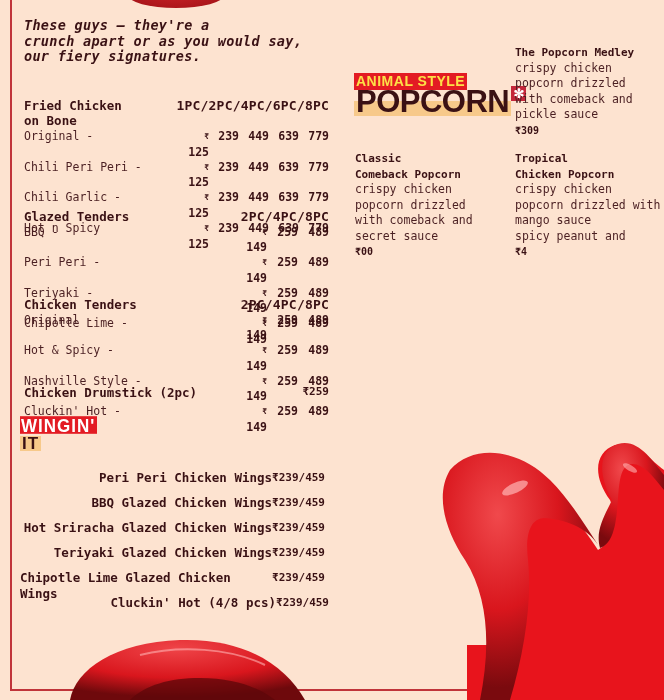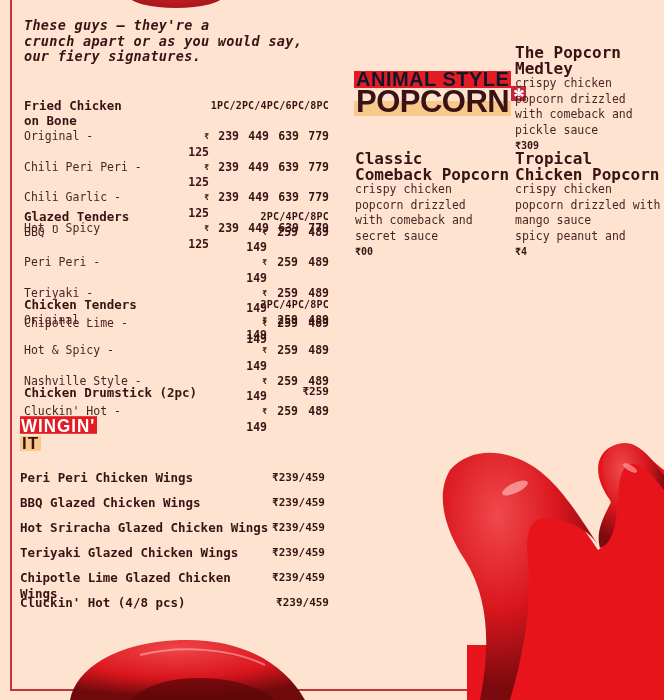--- a/index.html
+++ b/index.html
@@ -12,50 +12,50 @@
   .frame-left { position:absolute; left:10px; top:0; width:2px; height:691px; background:#c0343a; }
   .frame-bottom { position:absolute; left:10px; top:689px; width:458px; height:2px; background:#c0343a; }
 
   .blob-top { position:absolute; left:128px; top:-18px; width:96px; height:26px; border-radius:50%;
     background:radial-gradient(ellipse at 50% 20%, #d3262b 0%, #a81419 80%); }
 
   .intro { position:absolute; left:24px; top:18px; font-style:italic; font-weight:bold; font-size:13.5px; line-height:15.5px; letter-spacing:0.3px; color:#3a1114; }
 
   .sec { position:absolute; left:24px; width:305px; font-size:11.5px; }
   .sec .hdr { display:flex; justify-content:space-between; font-weight:bold; font-size:12.5px; line-height:14.5px; }
-  .sec .hdr .sizes { font-size:10px; letter-spacing:0.2px; }
+  .sec .hdr .sizes { font-size:13px; letter-spacing:0.2px; }
   .row { display:flex; justify-content:space-between; line-height:14.8px; font-size:11.5px; }
   .row .name { color:#4a1f22; }
   .row .prices { display:flex; gap:0; font-weight:bold; font-size:11.5px; }
   .row .prices span { display:inline-block; text-align:right; }
   .cur { font-size:8px; margin-right:1px; vertical-align:1px; }
 
   .five .prices span { width:30px; }
   .five .prices span:first-child { width:30px; }
   .three .prices span { width:31px; }
 
   .drum { position:absolute; left:24px; top:385px; width:305px; display:flex; justify-content:space-between; font-weight:bold; font-size:12.5px; }
   .drum .p { font-size:11px; }
 
   .wingin { position:absolute; left:20px; top:416px; }
   .wingin .w1 { display:inline-block; background:#e31b23; color:#fff; font-family:"Liberation Sans", sans-serif; font-weight:bold; font-size:17px; line-height:15px; padding:1px 2px 0 1px; letter-spacing:1px; transform:scaleY(1.1); }
   .wingin .w2 { display:block; width:max-content; margin-top:1px; background:#f7c98a; color:#3a1114; font-family:"Liberation Sans", sans-serif; font-weight:bold; font-size:17px; line-height:15px; padding:0 2px; letter-spacing:1px; }
 
   .wings { position:absolute; left:20px; top:470px; width:305px; }
-  .wing { display:flex; justify-content:space-between; font-weight:bold; font-size:12.5px; height:25px; line-height:16px; }
+  .wing { display:flex; justify-content:flex-end; font-weight:bold; font-size:12.5px; height:25px; line-height:16px; }
   .wing .p { font-size:11px; }
 
   .pop-logo { position:absolute; left:354px; top:71px; }
-  .pop-logo .l1 { display:inline-block; background:#e31b23; color:#0f172a; font-family:"Liberation Sans", sans-serif; font-weight:bold; font-size:20px; line-height:17px; padding:0 2px; letter-spacing:0.5px; }
+  .pop-logo .l1 { display:inline-block; background:#e31b23; color:#fde047; font-family:"Liberation Sans", sans-serif; font-weight:bold; font-size:14px; line-height:17px; padding:0 2px; letter-spacing:0.5px; }
   .pop-logo .l2 { position:relative; display:inline-block; margin-top:-2px; color:#3a1114; font-family:"Liberation Sans", sans-serif; font-weight:bold; font-size:31px; line-height:28px; letter-spacing:-0.5px;
     background:linear-gradient(to bottom, transparent 45%, #f7c98a 45%); padding:0 2px; }
   .pop-logo .star { position:absolute; right:-15px; top:-2px; width:15px; height:15px; background:#c4263a; color:#fff; font-size:13px; line-height:15px; text-align:center; }
 
   .item { position:absolute; font-size:11.5px; line-height:15.5px; }
-  .item .t { font-weight:bold; font-size:16px; }
+  .item .t { font-weight:bold; font-size:11px; }
   .item .d { color:#4a1f22; }
   .item .p { font-weight:bold; font-size:10px; }
 
   .redblock { position:absolute; left:467px; top:645px; width:197px; height:55px; background:#e8141c; }
   svg.splash { position:absolute; left:420px; top:430px; }
   svg.blob-bottom { position:absolute; left:60px; top:630px; }
 </style>
 </head>
 <body>
 

